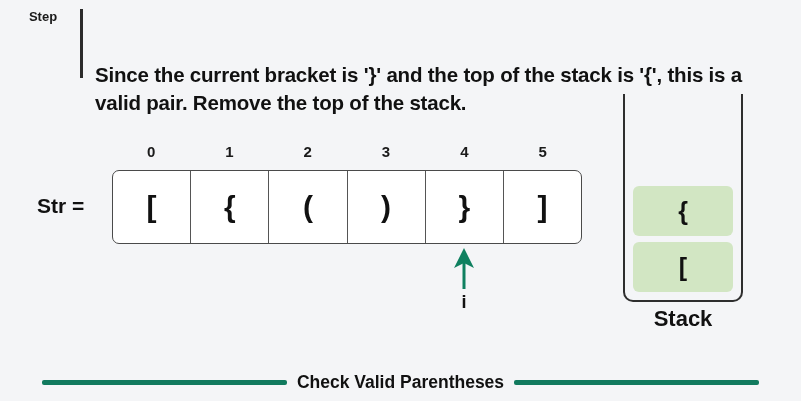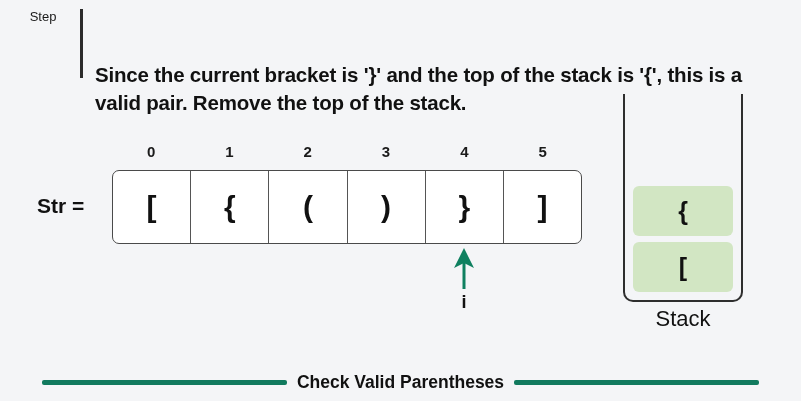--- a/index.html
+++ b/index.html
@@ -32,21 +32,21 @@
   }
   .step-number {
     font-size: 38px;
     font-weight: bold;
     color: #1f9e4a;
     line-height: 40px;
     letter-spacing: -1px;
   }
   .step-word {
     font-size: 13px;
-    font-weight: normal;
+    font-weight: bold;
     color: #1a1a1a;
     line-height: 16px;
     margin-top: 1px;
   }
   .header-divider {
     position: absolute;
     left: 80px;
     top: 9px;
     width: 3px;
     height: 69px;
@@ -179,21 +179,21 @@
     font-weight: bold;
     color: #111111;
   }
   .stack-label {
     position: absolute;
     left: 613px;
     top: 306px;
     width: 140px;
     text-align: center;
     font-size: 22px;
-    font-weight: normal;
+    font-weight: bold;
     color: #111111;
   }
 
   
   .footer {
     position: absolute;
     left: 0;
     top: 366px;
     width: 801px;
     height: 32px;

